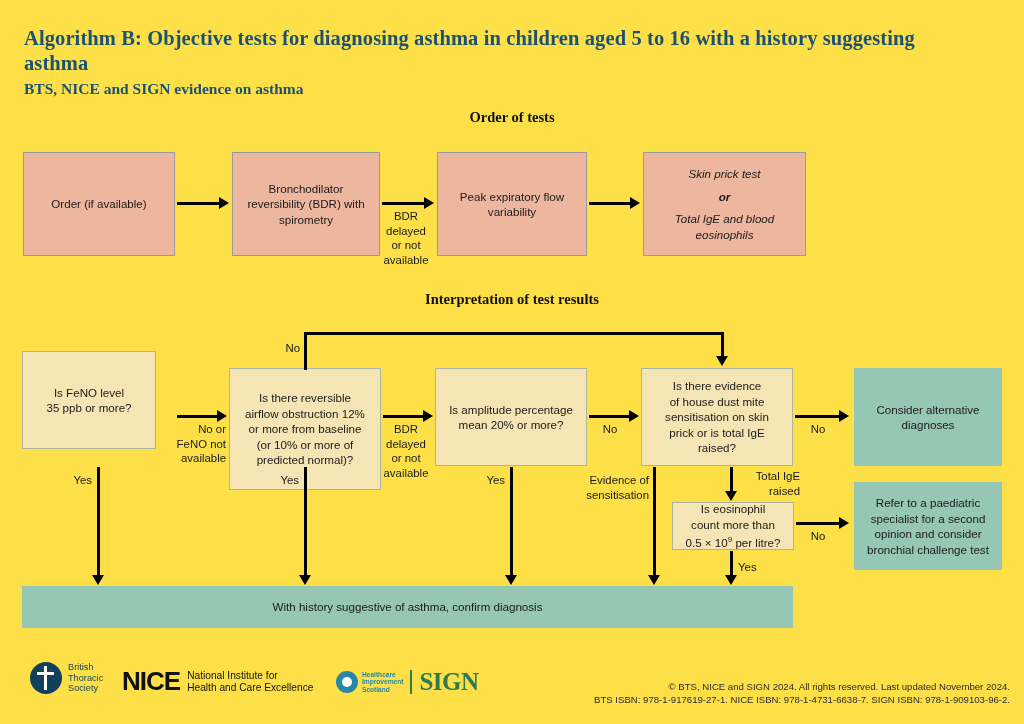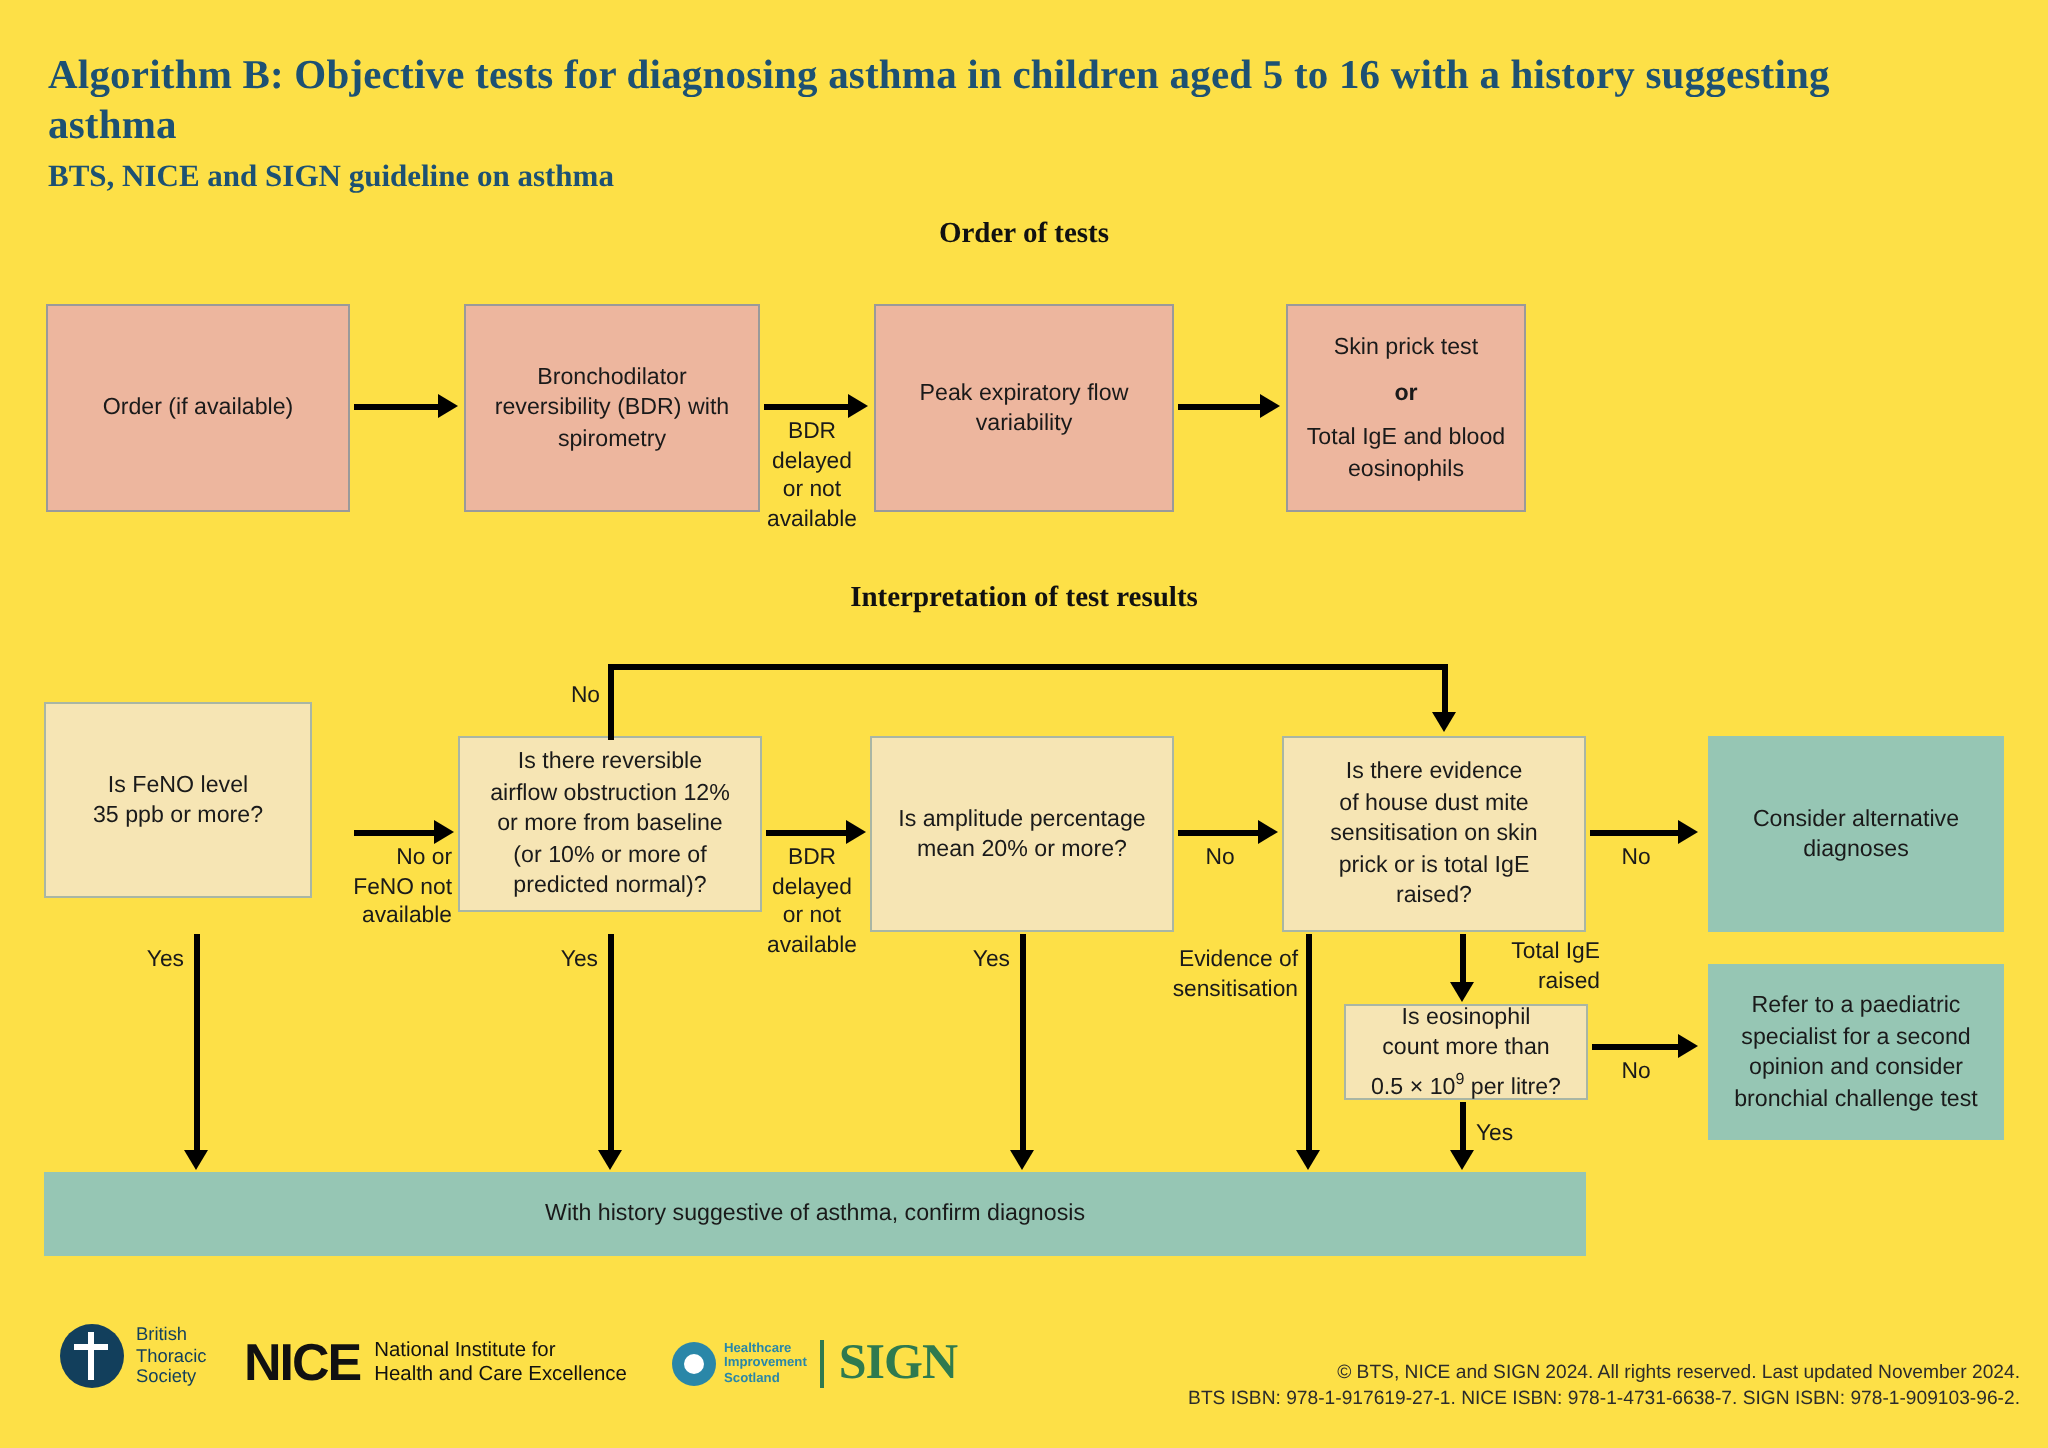--- a/index.html
+++ b/index.html
@@ -192,40 +192,40 @@
     color: #2b2b2b;
   }
   .footer-copy div { white-space: nowrap; }
 </style>
 </head>
 <body>
 
 <div id="page">
 
   <div class="doc-title">Algorithm B: Objective tests for diagnosing asthma in children aged 5 to 16 with a history suggesting asthma</div>
-  <div class="doc-subtitle">BTS, NICE and SIGN guideline on asthma</div>
+  <div class="doc-subtitle">BTS, NICE and SIGN evidence on asthma</div>
 
   <div class="section-heading" style="left:412px; top:109px; width:200px;">Order of tests</div>
 
   <div class="box box-salmon" style="left:23px; top:152px; width:152px; height:104px;">
     <span class="inner">Order (if available)</span>
   </div>
 
   <div class="box box-salmon" style="left:232px; top:152px; width:148px; height:104px;">
     <span class="inner">Bronchodilator
 reversibility (BDR)
 with spirometry</span>
   </div>
 
   <div class="box box-salmon" style="left:437px; top:152px; width:150px; height:104px;">
     <span class="inner">Peak expiratory flow
 variability</span>
   </div>
 
-  <div class="box box-salmon" style="left:643px; top:152px; width:120px; height:104px;">
+  <div class="box box-salmon" style="left:643px; top:152px; width:163px; height:104px;font-style:italic;">
     <div class="inner">
       <div>Skin prick test</div>
       <div style="height:7px"></div>
       <div style="font-weight:bold">or</div>
       <div style="height:7px"></div>
       <div style="white-space:pre-line">Total IgE and blood
 eosinophils</div>
     </div>
   </div>
 
@@ -243,21 +243,21 @@
 or not
 available</div>
 
   <div class="section-heading" style="left:402px; top:291px; width:220px;">Interpretation of test results</div>
 
   <div class="box box-yellow" style="left:22px; top:351px; width:134px; height:98px;">
     <span class="inner" style="white-space:pre-line">Is FeNO level
 35 ppb or more?</span>
   </div>
 
-  <div class="box box-yellow" style="left:229px; top:368px; width:152px; height:88px;">
+  <div class="box box-yellow" style="left:229px; top:368px; width:152px; height:122px;">
     <span class="inner" style="white-space:pre-line">Is there reversible
 airflow obstruction 12%
 or more from baseline
 (or 10% or more of
 predicted normal)?</span>
   </div>
 
   <div class="box box-yellow" style="left:435px; top:368px; width:152px; height:98px;">
     <span class="inner" style="white-space:pre-line">Is amplitude percentage
 mean 20% or more?</span>

